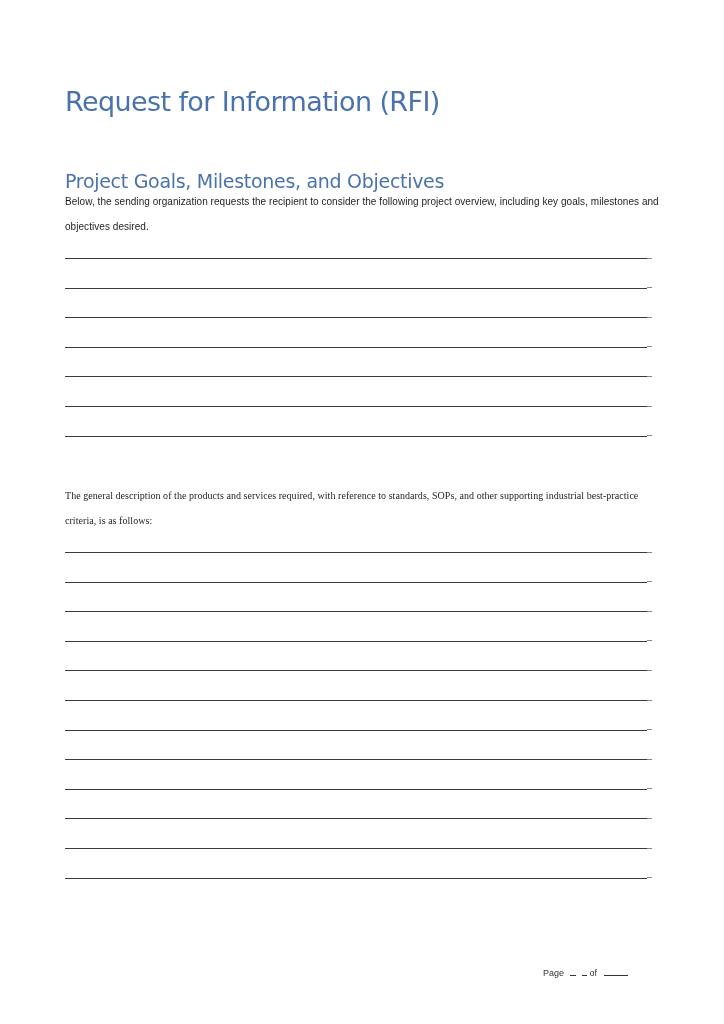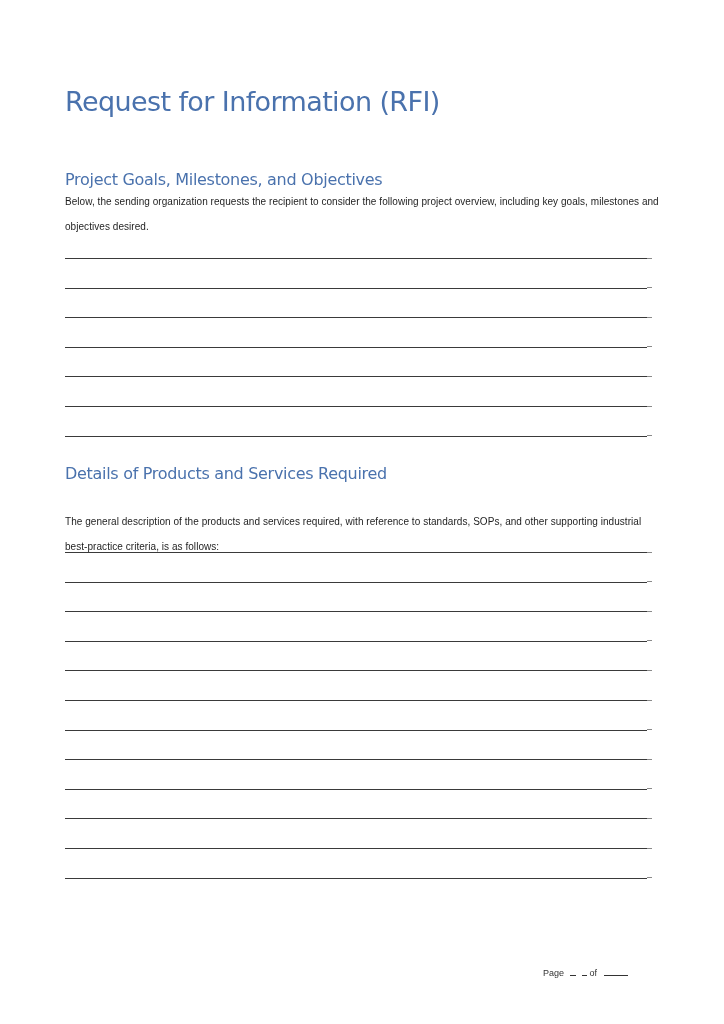--- a/index.html
+++ b/index.html
@@ -1,40 +1,39 @@
 <!DOCTYPE html>
 <html><head>
   <meta charset="utf-8">
   <style>
     html, body { margin: 0; padding: 0; background: #ffffff; }
     body { width: 724px; height: 1024px; position: relative; overflow: hidden; font-family: "Liberation Sans", sans-serif; }
     .page { position: absolute; left: 0; top: 0; width: 724px; height: 1024px; background: #ffffff; }
     .title { position: absolute; left: 65px; top: 86px; font-family: "DejaVu Sans", sans-serif; font-size: 27px; color: #4a72ad; font-weight: normal; letter-spacing: -0.6px; white-space: nowrap; }
-    .heading { position: absolute; left: 65px; font-family: "DejaVu Sans", sans-serif; font-size: 16px; color: #4a72ad; letter-spacing: -0.3px; white-space: nowrap; }
+    .heading { position: absolute; left: 65px; font-family: "DejaVu Sans", sans-serif; font-size: 19px; color: #4a72ad; letter-spacing: -0.3px; white-space: nowrap; }
     .h1 { top: 170px; }
     .h2 { top: 464px; }
     .para { position: absolute; left: 65px; width: 600px; font-family: "Liberation Sans", sans-serif; font-size: 10px; color: #1e1e1e; line-height: 25px; letter-spacing: 0.05px; }
     .p1 { top: 189px; }
-    .p2 { top: 509px; }
+    .p2 { top: 483px; font-family: Liberation Serif, serif; }
     .line { position: absolute; left: 65px; width: 582px; height: 0; border-top: 1.4px solid #3a3a3a; }
     .line::after { content: ""; position: absolute; right: -5px; top: -1.4px; width: 5px; border-top: 1px solid #8a8a8a; }
     .footer { position: absolute; left: 543px; top: 967px; font-family: Liberation Sans, sans-serif; font-size: 9px; color: #333; white-space: nowrap; }
     .blank { display: inline-block; border-bottom: 1px solid #333; height: 8px; vertical-align: baseline; }
   </style>
 </head>
 <body>
 
 <div class="page">
   <div class="title">Request for Information (RFI)</div>
 
   <div class="heading h1">Project Goals, Milestones, and Objectives</div>
   <div class="para p1">Below, the sending organization requests the recipient to consider the following project overview, including key goals, milestones and objectives desired.</div>
   <div id="lines-0"></div>
 
-  <div class="heading h2">Details of Products and Services Required</div>
   <div class="para p2">The general description of the products and services required, with reference to standards, SOPs, and other supporting industrial best-practice criteria, is as follows:</div>
   <div id="lines-1"></div>
 
   <div class="footer">
     <span>Page</span>
     <span class="blank" style="width:6px;margin-left:3px;"></span>
     <span class="blank" style="width:5px;margin-left:4px;"></span>
     <span>of</span>
     <span class="blank" style="width:24px;margin-left:4px;"></span>
   </div>

